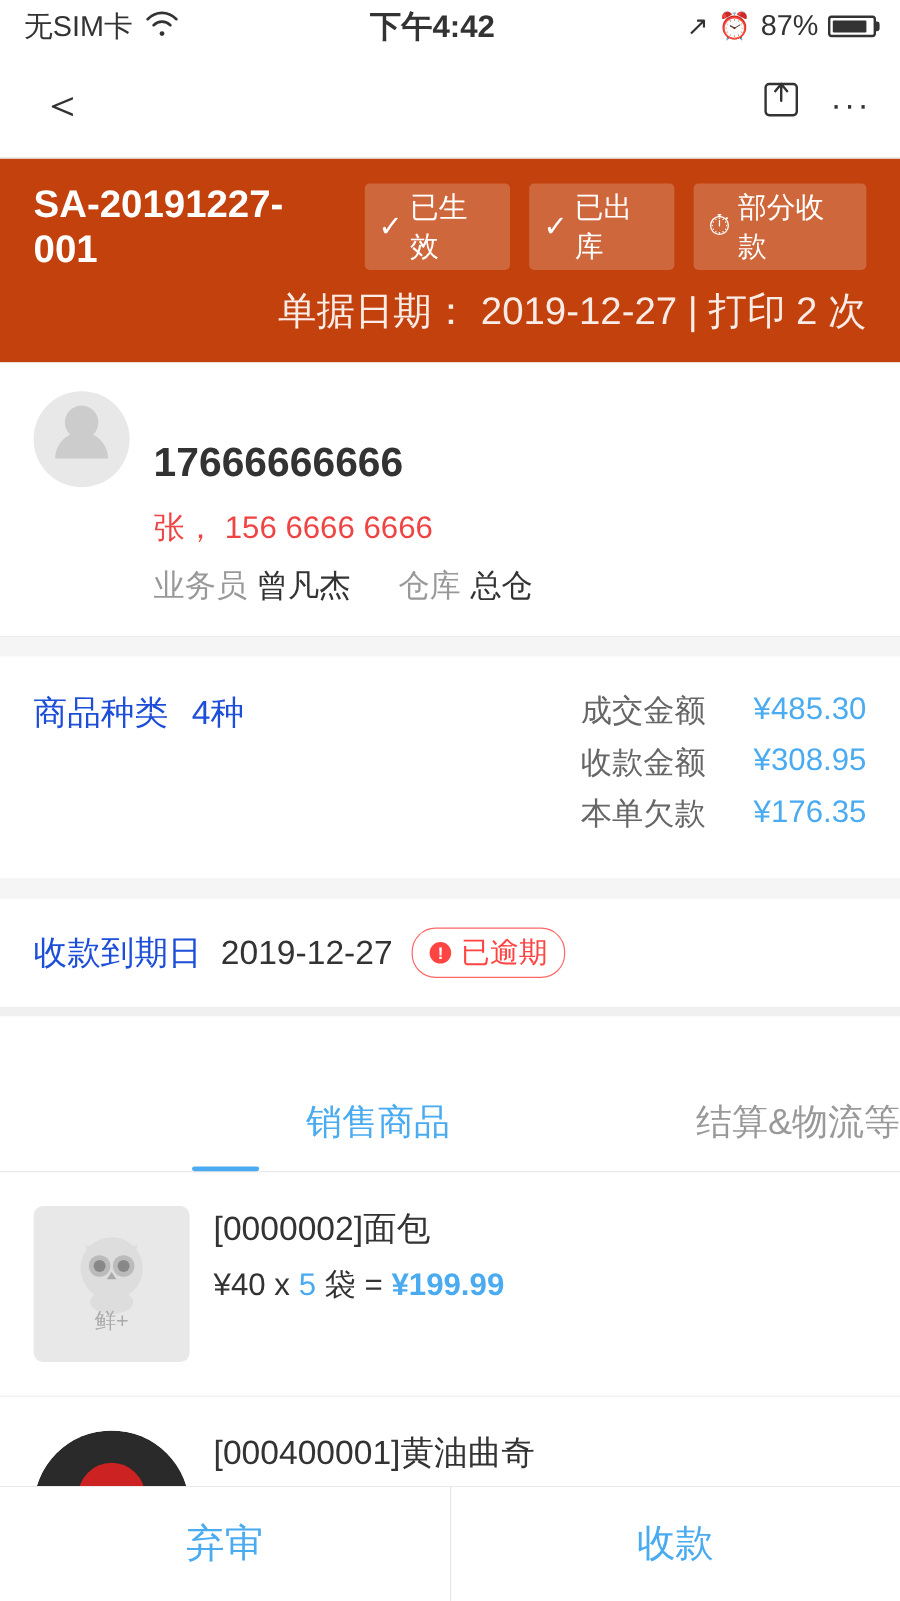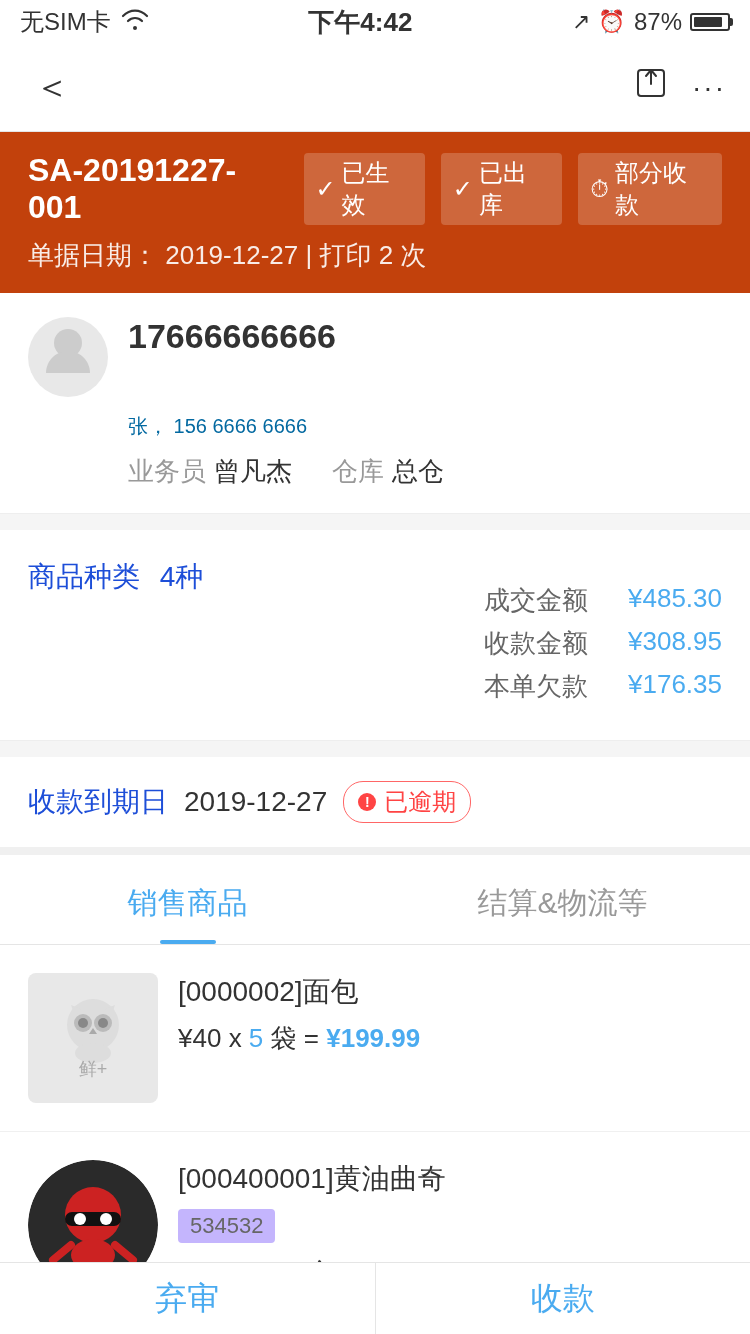--- a/index.html
+++ b/index.html
@@ -83,33 +83,34 @@
     .badge {
       display: flex;
       align-items: center;
       gap: 6px;
       font-size: 24px;
       background: rgba(255,255,255,0.2);
       padding: 4px 12px;
       border-radius: 4px;
     }
     .date-row {
-      font-size: 26px;
+      font-size: 32px;
       color: rgba(255,255,255,0.9);
+      text-align: right;
     }
 
     
     .customer-section {
       background: #fff;
       padding: 24px 28px;
       border-bottom: 1px solid #eee;
     }
     .customer-row {
       display: flex;
-      align-items: flex-start;
+      align-items: flex-end;
       gap: 20px;
       margin-bottom: 16px;
     }
     .avatar {
       width: 80px;
       height: 80px;
       border-radius: 50%;
       background: #e8e8e8;
       display: flex;
       align-items: center;
@@ -119,22 +120,22 @@
     .avatar-icon {
       font-size: 50px;
       color: #999;
     }
     .customer-name {
       font-size: 34px;
       font-weight: 600;
       color: #333;
     }
     .customer-info {
-      font-size: 20px;
-      color: #0369a1;
+      font-size: 26px;
+      color: #ef4444;
       margin-bottom: 14px;
       padding-left: 100px;
     }
     .customer-meta {
       display: flex;
       align-items: center;
       gap: 40px;
       padding-left: 100px;
       font-size: 26px;
       color: #666;
@@ -149,21 +150,21 @@
       padding: 28px;
       border-bottom: 1px solid #eee;
       margin-top: 16px;
     }
     .stats-row {
       display: flex;
       justify-content: space-between;
       align-items: flex-start;
     }
     .stats-left { font-size: 28px; color: #1d4ed8; }
-    .stats-right { text-align: right; margin-top: 25px; }
+    .stats-right { text-align: right; }
     .stat-item {
       display: flex;
       justify-content: space-between;
       gap: 40px;
       margin-bottom: 8px;
       font-size: 26px;
     }
     .stat-label { color: #666; }
     .stat-value { color: #4aabf0; font-weight: 500; }
     .stat-value.debt { color: #4aabf0; }
@@ -207,26 +208,27 @@
     }
 
     
     .tab-section {
       background: #fff;
       display: flex;
       border-bottom: 1px solid #e5e5e5;
     }
     .tab-item {
       flex: 1;
-      text-align: center;
+      text-align: right;
       padding: 28px 0 20px;
       font-size: 30px;
       color: #999;
       position: relative;
       cursor: pointer;
+      margin-top: 40px;
     }
     .tab-item.active {
       color: #4aabf0;
     }
     .tab-item.active::after {
       content: '';
       position: absolute;
       bottom: 0;
       left: 50%;
       transform: translateX(-50%);
@@ -289,21 +291,21 @@
     }
     .product-price .qty { color: #4aabf0; }
     .product-price .total { color: #4aabf0; font-weight: 600; }
 
     
     .bottom-bar {
       position: fixed;
       bottom: 0;
       left: 0;
       width: 750px;
-      height: 72px;
+      height: 96px;
       background: #fff;
       border-top: 1px solid #e5e5e5;
       display: flex;
       align-items: flex-start;
     }
     .bottom-btn {
       flex: 1;
       height: 100%;
       display: flex;
       align-items: center;

